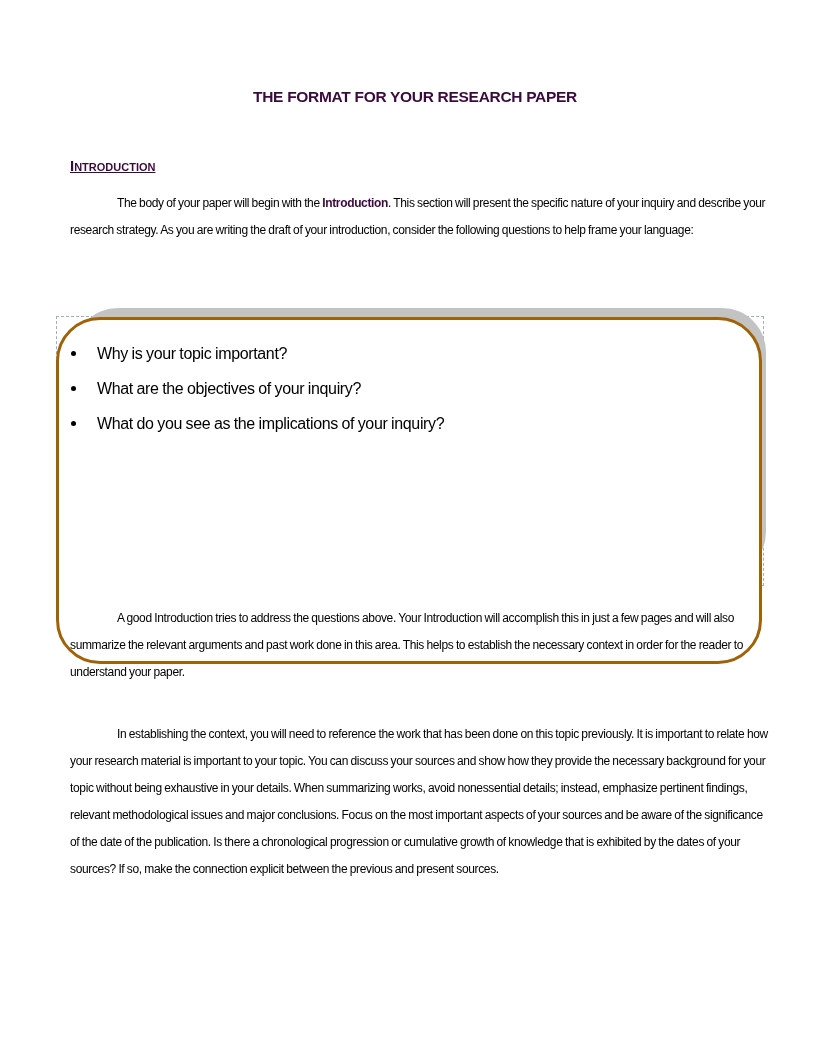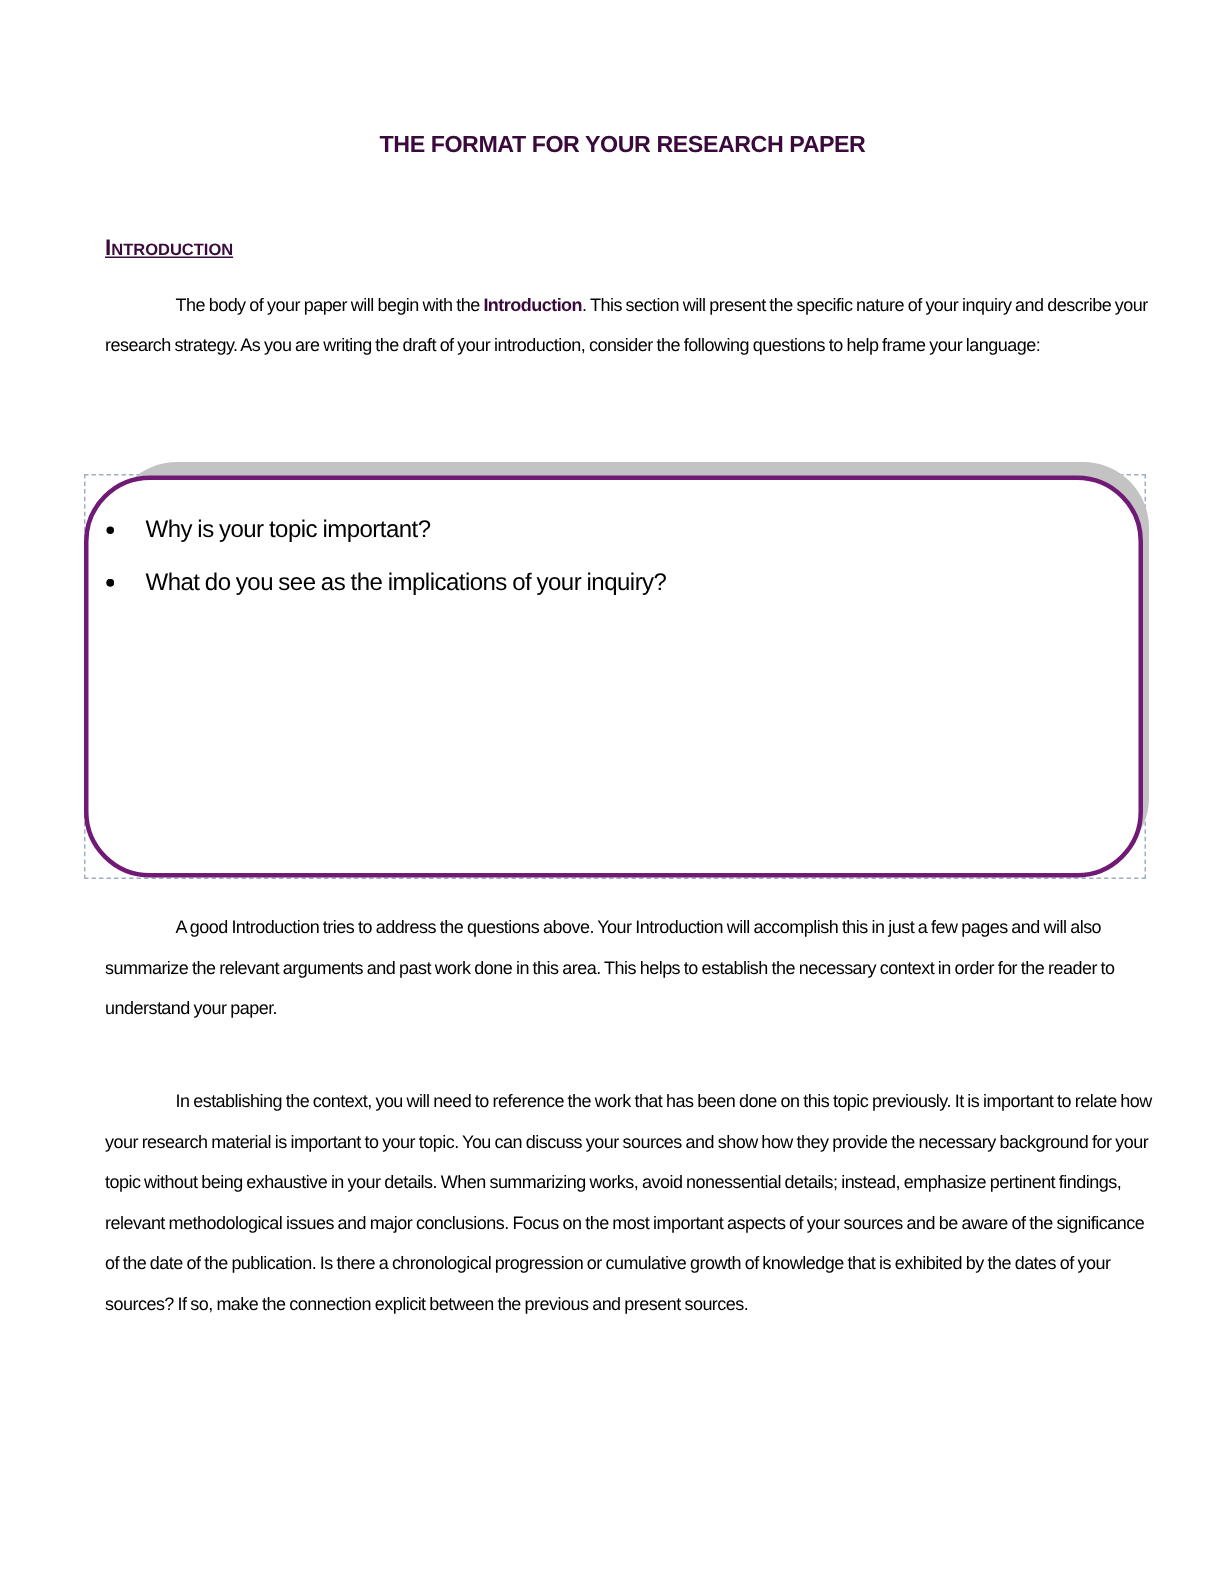--- a/index.html
+++ b/index.html
@@ -12,22 +12,22 @@
              color: #3b0a3d; text-decoration: underline; font-variant: small-caps; letter-spacing: 0px; }
   .para { position: absolute; left: 70px; width: 700px; font-size: 12px; line-height: 27px;
           letter-spacing: -0.35px; word-spacing: -0.5px; }
   .indent { display: inline-block; width: 47px; }
   .em-term { color: #3b0a3d; font-weight: bold; }
   .box-wrap { position: absolute; left: 56px; top: 308px; width: 712px; height: 280px; }
   .box-dash { position: absolute; left: 0; top: 8px; width: 708px; height: 270px;
               border: 1px dashed #9fb0c4; box-sizing: border-box; }
   .box-shadow { position: absolute; left: 18px; top: 0px; width: 692px; height: 268px;
                 border-radius: 44px; background: #c3c3c3; }
-  .box-main { position: absolute; left: 0px; top: 9px; width: 706px; height: 268px;
-              border: 3px solid #701a75; border-radius: 44px; background: #ffffff; box-sizing: border-box; }
+  .box-main { position: absolute; left: 0px; top: 9px; width: 706px; height: 347px;
+              border: 3px solid #a16207; border-radius: 44px; background: #ffffff; box-sizing: border-box; }
   .bullets { position: absolute; left: 12px; top: 20px; width: 690px; margin: 0; padding: 0; list-style: none; }
   .bullets li { position: relative; padding-left: 26px; font-size: 16px; line-height: 27px;
                 letter-spacing: -0.35px; word-spacing: -0.5px; margin-bottom: 8px; }
   .bullet-dot { position: absolute; left: 0; top: 11px; width: 5px; height: 5px; border-radius: 50%; background: #000; }
 </style>
 </head>
 <body>
 
 <div class="page">
   <div class="title">THE FORMAT FOR YOUR RESEARCH PAPER</div>
@@ -35,21 +35,21 @@
   <div class="heading">Introduction</div>
 
   <p class="para" style="top:190px;margin:0;"><span class="indent"></span><span>The body of your paper will begin with the </span><span class="em-term">Introduction</span><span>. This section will present the specific nature of your inquiry and describe your research strategy. As you are writing the draft of your introduction, consider the following questions to help frame your language:</span></p>
 
   <div class="box-wrap">
     <div class="box-dash"></div>
     <div class="box-shadow"></div>
     <div class="box-main">
       <ul class="bullets">
         <li><span class="bullet-dot"></span><span>Why is your topic important?</span></li>
-        <li><span class="bullet-dot"></span></li>
+        <li><span class="bullet-dot"></span><span>What are the objectives of your inquiry?</span></li>
         <li><span class="bullet-dot"></span><span>What do you see as the implications of your inquiry?</span></li>
       </ul>
     </div>
   </div>
 
   <p class="para" style="top:605px;margin:0;"><span class="indent"></span><span>A good Introduction tries to address the questions above. Your Introduction will accomplish this in just a few pages and will also summarize the relevant arguments and past work done in this area. This helps to establish the necessary context in order for the reader to understand your paper.</span></p>
 
   <p class="para" style="top:721px;margin:0;"><span class="indent"></span><span>In establishing the context, you will need to reference the work that has been done on this topic previously. It is important to relate how your research material is important to your topic. You can discuss your sources and show how they provide the necessary background for your topic without being exhaustive in your details. When summarizing works, avoid nonessential details; instead, emphasize pertinent findings, relevant methodological issues and major conclusions. Focus on the most important aspects of your sources and be aware of the significance of the date of the publication. Is there a chronological progression or cumulative growth of knowledge that is exhibited by the dates of your sources? If so, make the connection explicit between the previous and present sources.</span></p>
 </div>
 

